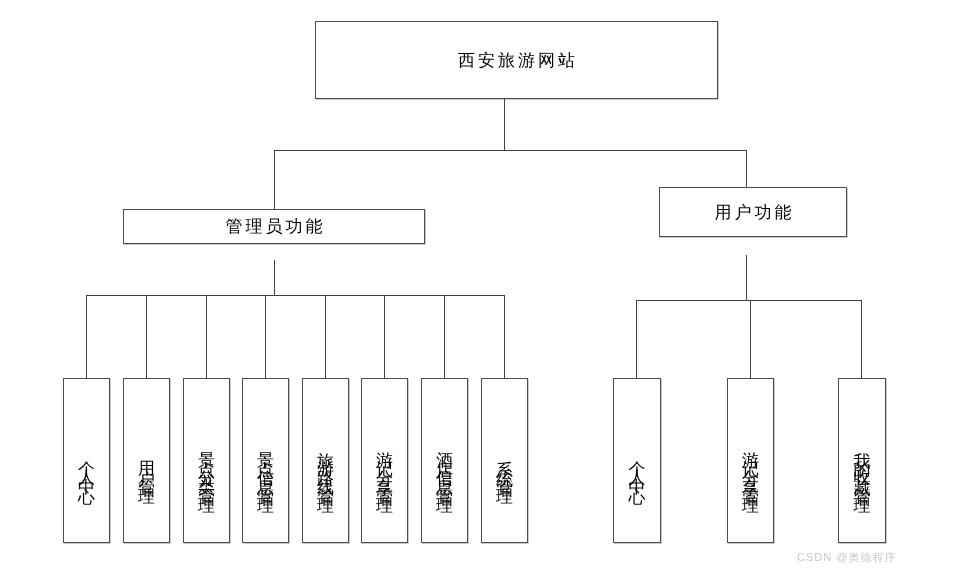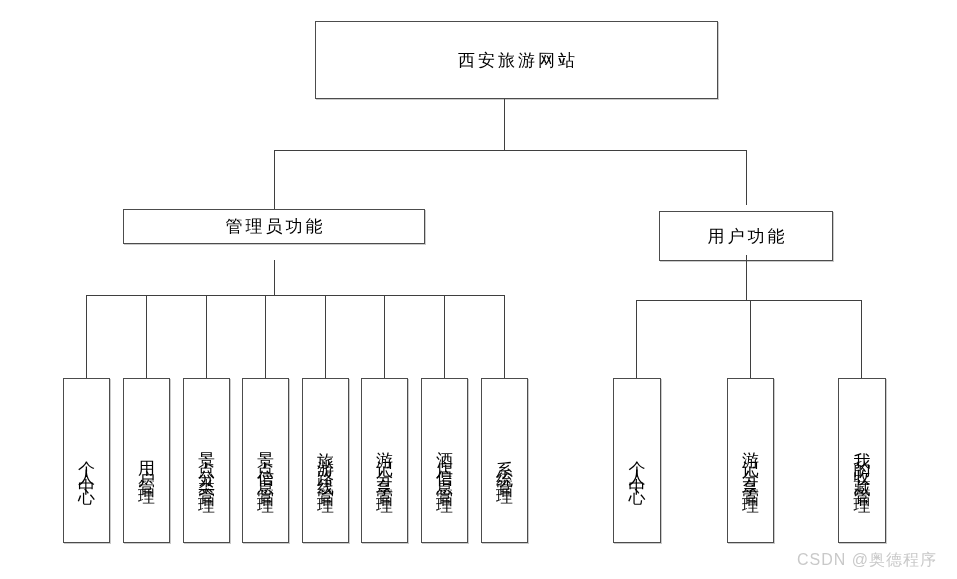--- a/index.html
+++ b/index.html
@@ -39,21 +39,21 @@
     line-height: 1;
     padding-top: 9px; 
   }
   .line { position: absolute; background: var(--line); }
   .vline { width: 1px; }
   .hline { height: 1px; }
   .watermark {
     position: absolute;
     left: 797px;
     top: 550px;
-    font-size: 16px;
+    font-size: 11px;
     color: var(--watermark);
     letter-spacing: 1px;
     white-space: nowrap;
     text-shadow: 1px 1px 0 rgba(255,255,255,0.9);
   }
 </style>
 </head>
 <body>
 
 <div class="canvas">
@@ -63,21 +63,21 @@
   </div>
 
   <div class="line vline" style="left:504px; top:99px; height:51px;"></div>
   <div class="line hline" style="left:274px; top:150px; width:473px;"></div>
   <div class="line vline" style="left:274px; top:150px; height:59px;"></div>
   <div class="line vline" style="left:746px; top:150px; height:55px;"></div>
 
   <div class="box hbox" style="left:123px; top:209px; width:302px; height:35px;">
     <span>管理员功能</span>
   </div>
-  <div class="box hbox" style="left:659px; top:211px; width:174px; height:50px;text-align:center;">
+  <div class="box hbox" style="left:659px; top:187px; width:188px; height:50px;text-align:center;">
     <span>用户功能</span>
   </div>
 
   <div class="line vline" style="left:274px; top:260px; height:35px;"></div>
   <div class="line hline" style="left:86px;  top:295px; width:419px;"></div>
   <div class="line vline" style="left:86px;  top:295px; height:83px;"></div>
   <div class="line vline" style="left:146px; top:295px; height:83px;"></div>
   <div class="line vline" style="left:206px; top:295px; height:83px;"></div>
   <div class="line vline" style="left:265px; top:295px; height:83px;"></div>
   <div class="line vline" style="left:325px; top:295px; height:83px;"></div>

